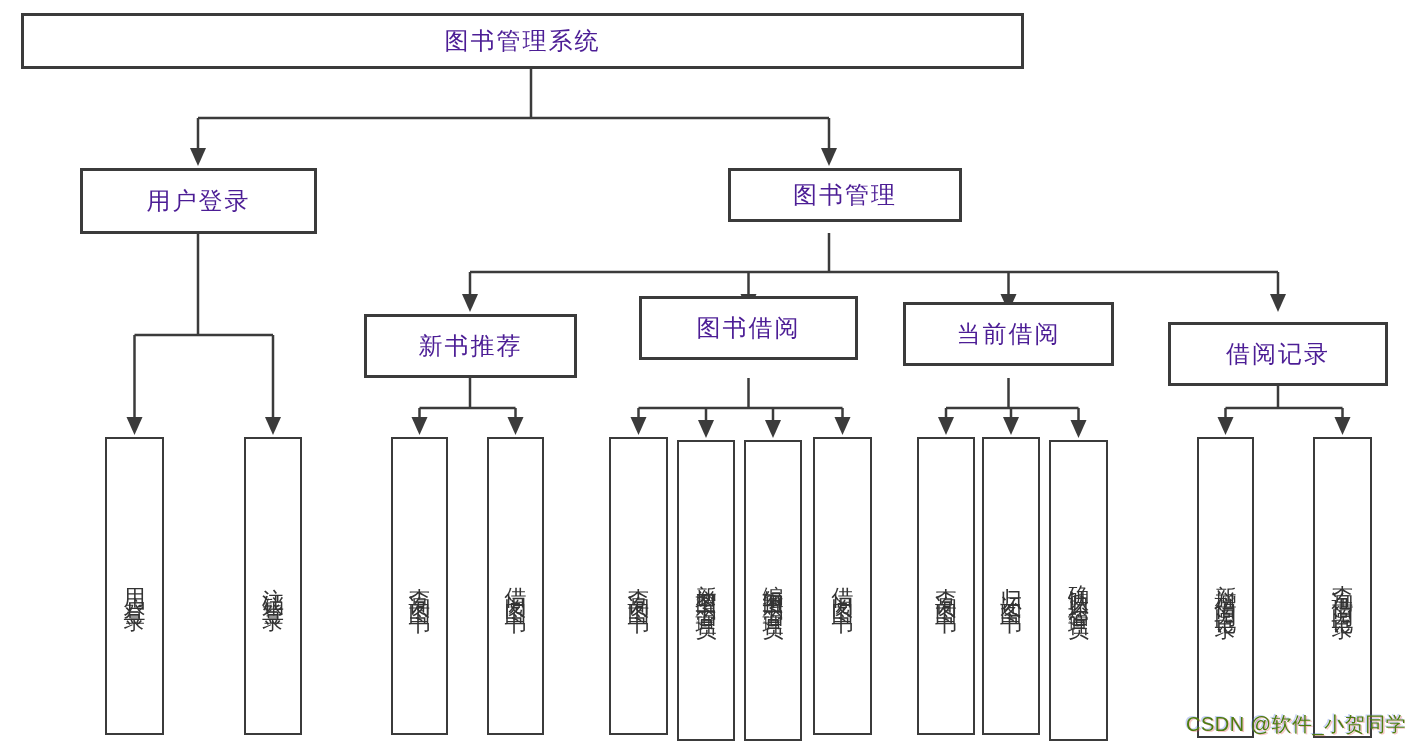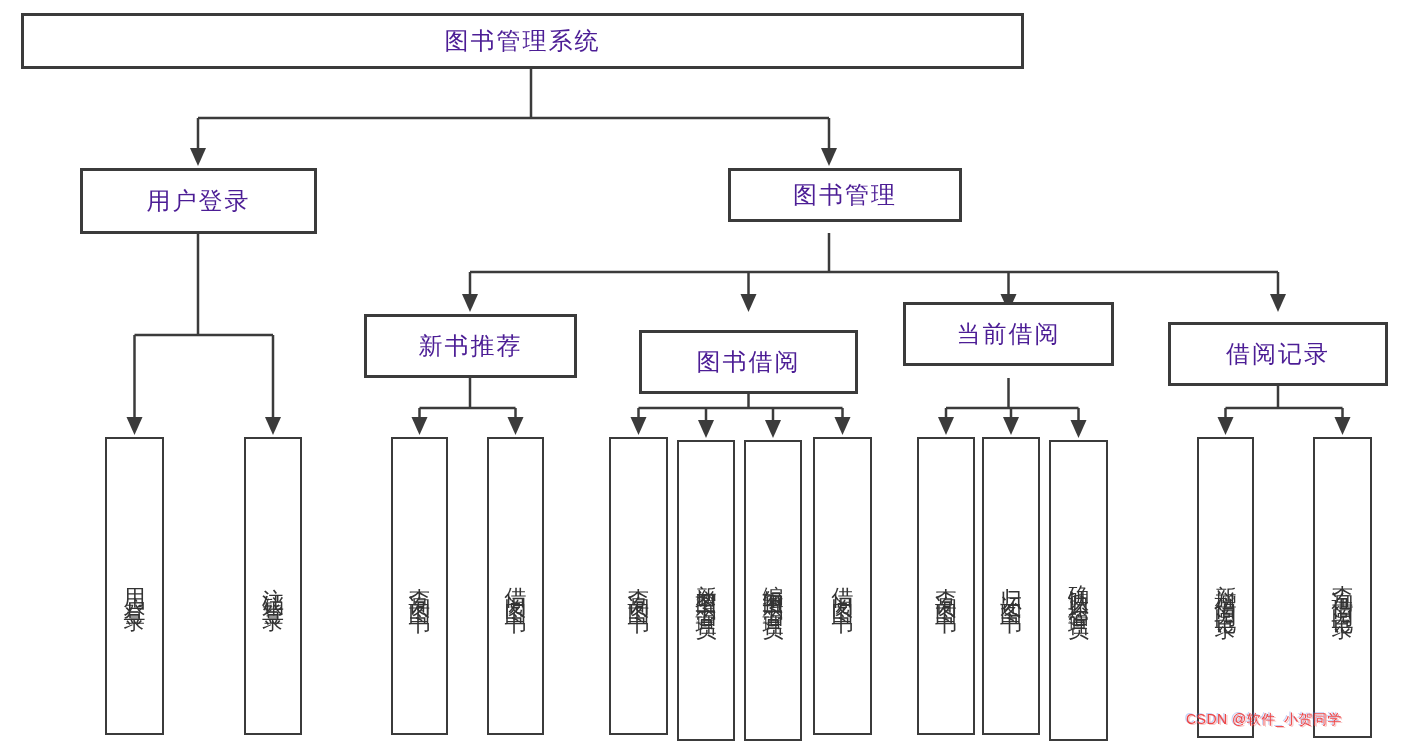--- a/index.html
+++ b/index.html
@@ -14,22 +14,22 @@
     font-size:24px;letter-spacing:2px;color:#4c1d95;
   }
   .leaf{
     position:absolute;box-sizing:border-box;background:#ffffff;border:2.5px solid #3b3b3b;
     display:flex;align-items:center;justify-content:center;z-index:2;
     writing-mode:vertical-rl;font-size:22px;letter-spacing:8px;color:#333333;
   }
   .leaf.tight{letter-spacing:5px;font-size:21px;}
   .leaf.mid{letter-spacing:7px;}
   #watermark{
-    position:absolute;left:1186px;top:711px;z-index:5;font-size:14px;letter-spacing:0.5px;
-    color:#ef4444;
+    position:absolute;left:1186px;top:711px;z-index:5;font-size:20px;letter-spacing:0.5px;
+    color:#4d7c0f;
     text-shadow:1.5px 1px 0 rgba(225,90,90,0.35),-1.5px -1px 0 rgba(90,120,225,0.35);
     white-space:nowrap;
     text-align:center;
   }
 </style>
 </head>
 <body>
 
 <div id="canvas">
 
@@ -98,21 +98,21 @@
       <polygon points="1334.5,417 1350.5,417 1342.5,435"></polygon>
     </g>
   </svg>
 
   <div class="node" style="left:21px;top:13px;width:1003px;height:56px;">图书管理系统</div>
 
   <div class="node" style="left:80px;top:168px;width:237px;height:66px;">用户登录</div>
   <div class="node" style="left:692px;top:168px;width:234px;height:54px;margin-left:36px;">图书管理</div>
 
   <div class="node" style="left:364px;top:314px;width:213px;height:64px;">新书推荐</div>
-  <div class="node" style="left:639px;top:330px;width:219px;height:64px;">图书借阅</div>
+  <div class="node" style="left:639px;top:296px;width:219px;height:64px;">图书借阅</div>
   <div class="node" style="left:903px;top:302px;width:211px;height:64px;">当前借阅</div>
   <div class="node" style="left:1168px;top:314px;width:220px;height:64px;margin-top:8px;">借阅记录</div>
 
   <div class="leaf" style="left:105px;top:437px;width:59px;height:298px;">用户登录</div>
   <div class="leaf" style="left:244px;top:437px;width:58px;height:298px;">注销登录</div>
   <div class="leaf" style="left:391px;top:437px;width:57px;height:298px;">查询图书</div>
   <div class="leaf" style="left:487px;top:437px;width:57px;height:298px;">借阅图书</div>
   <div class="leaf" style="left:609px;top:437px;width:59px;height:298px;">查询图书</div>
   <div class="leaf tight" style="left:677px;top:440px;width:58px;height:301px;">新增图书（管理员）</div>
   <div class="leaf tight" style="left:744px;top:440px;width:58px;height:301px;">编辑图书（管理员）</div>

